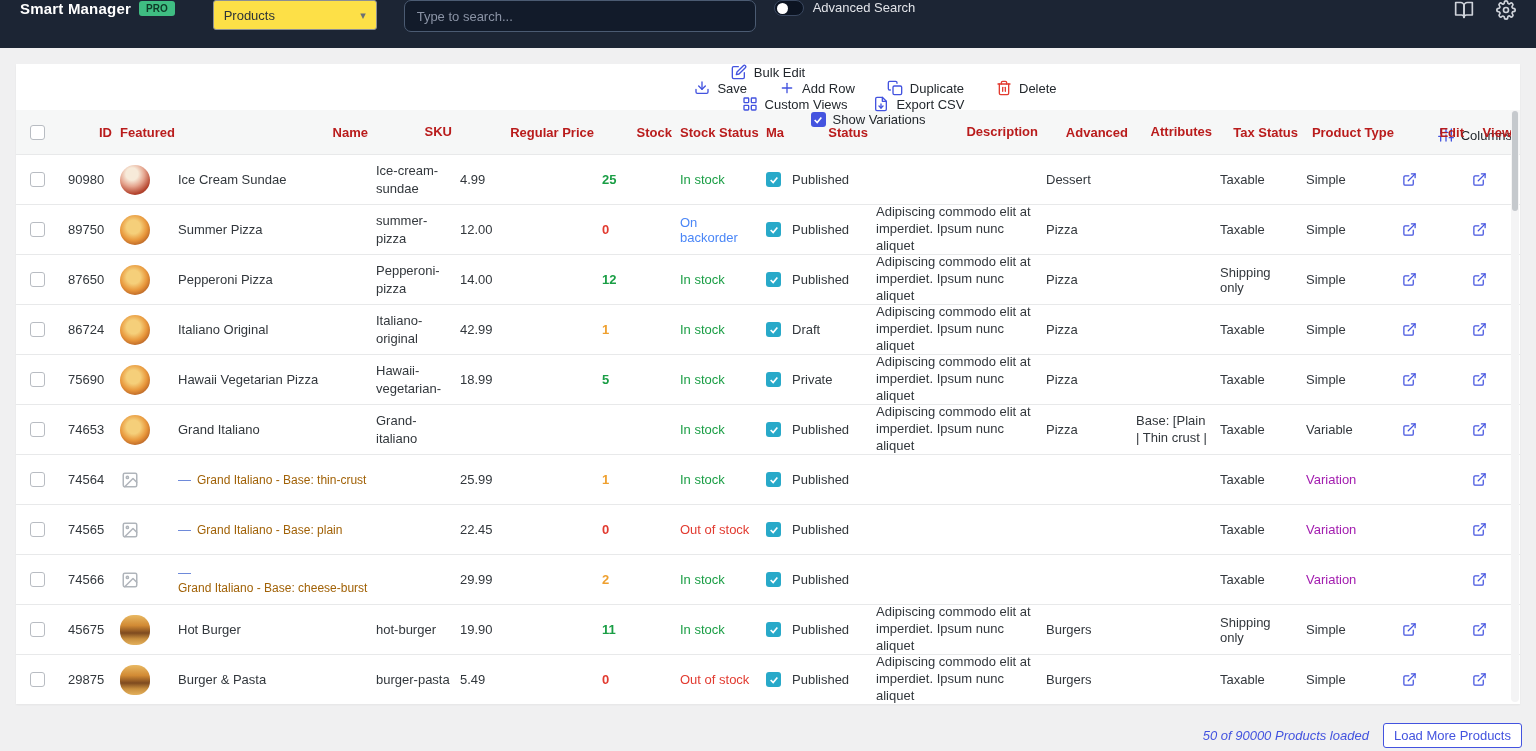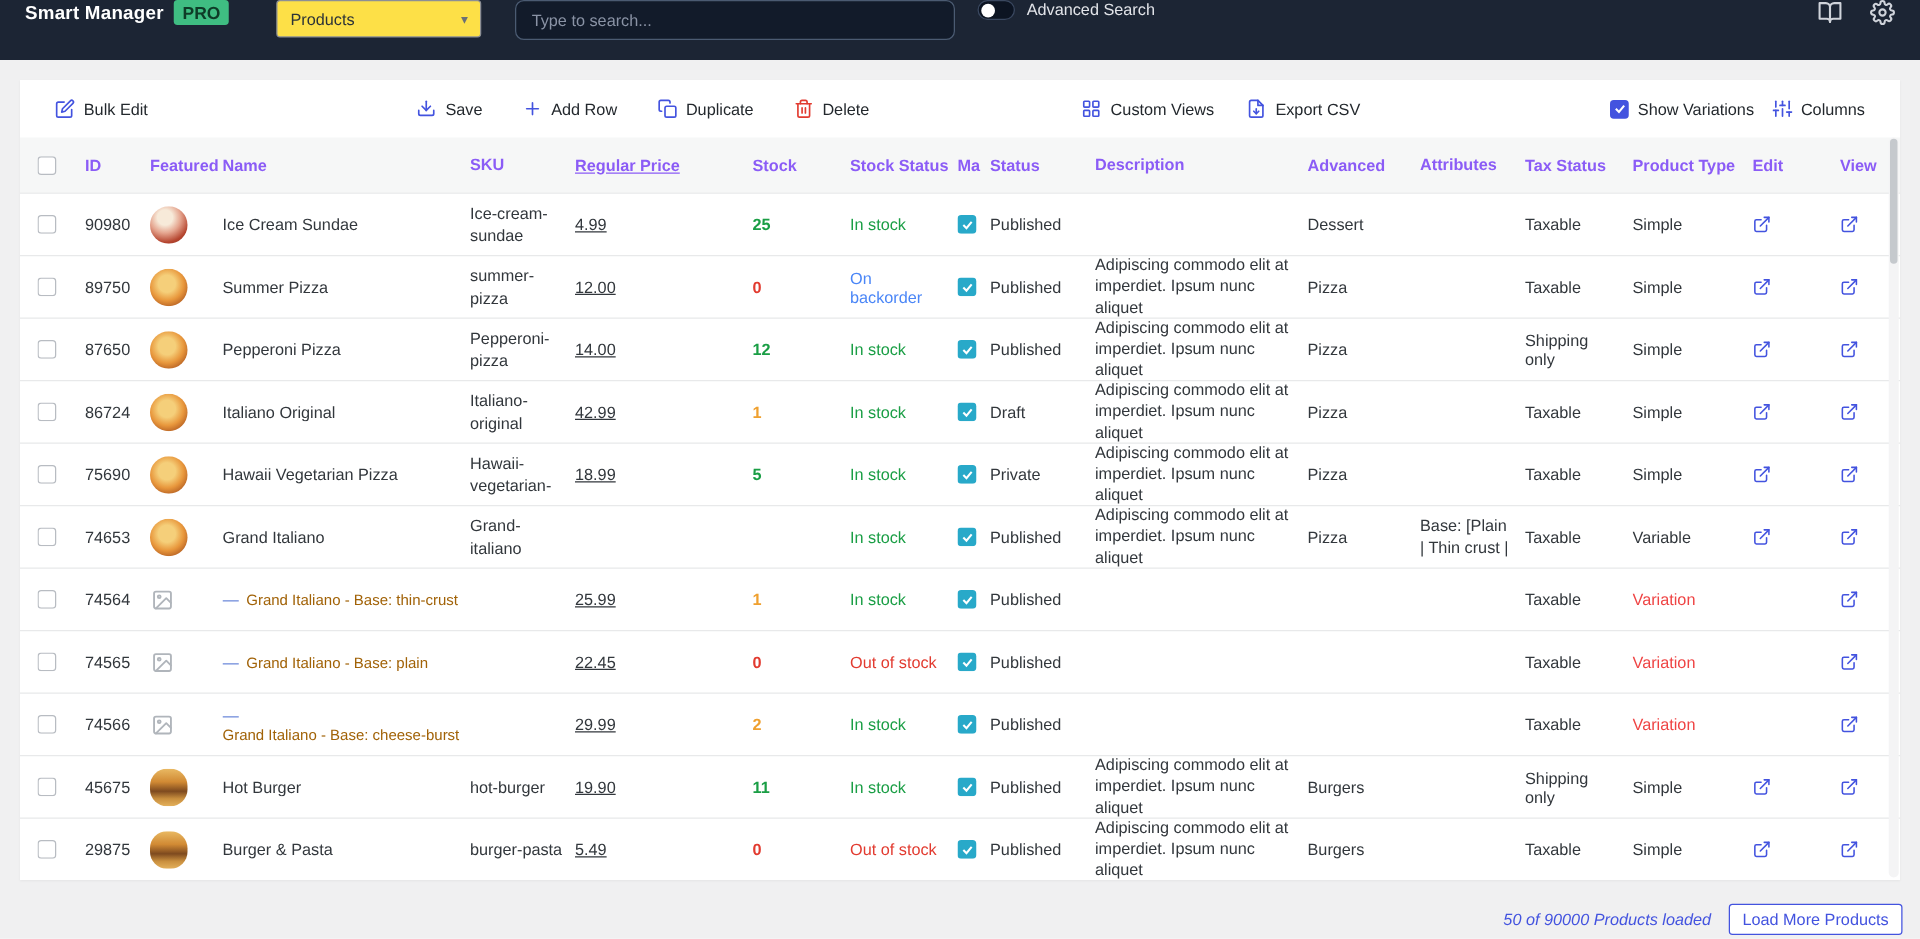--- a/index.html
+++ b/index.html
@@ -11,59 +11,59 @@
     --topbar-bg:#1c2534; --accent:#4353df; --check-teal:#28a9c9;
     --green:#1a9e45; --red:#e23b30; --orange:#efa02f; --blue:#4a86f7;
     --badge-green:#3fbd82;
   }
   svg { display:block; }
 
   
   .topbar { height:48px; background:var(--topbar-bg); display:flex; align-items:flex-start; padding:0 20px; }
   .brand { display:flex; align-items:center; gap:8px; }
   .brand-name { color:#fff; font-size:15px; font-weight:700; letter-spacing:.2px; }
-  .pro-badge { background:var(--badge-green); color:#0e3b27; font-size:14px; font-weight:700; padding:2px 7px; border-radius:3px; }
+  .pro-badge { background:var(--badge-green); color:#0e3b27; font-size:10px; font-weight:700; padding:2px 7px; border-radius:3px; }
   .dash-select { margin-left:38px; width:164px; height:30px; background:#fde047; border:1px solid #8c8f94; border-radius:3px;
     display:flex; align-items:center; justify-content:space-between; padding:0 10px; font-size:13px; color:#2c3338; cursor:pointer; }
   .dash-select .caret { color:#6b7075; font-size:11px; }
   .search-input { margin-left:27px; width:352px; height:32px; background:#121b2a; border:1px solid #4b5b72; border-radius:7px;
     color:#dfe3e8; font-size:13px; padding:0 12px; outline:none; font-family:"Liberation Sans",sans-serif; }
   .search-input::placeholder { color:#8a93a5; }
   .toggle { margin-left:18px; width:30px; height:16px; border-radius:9px; background:#0c1422; border:1px solid #3a4860; position:relative; cursor:pointer; flex:0 0 auto; }
   .toggle .knob { position:absolute; left:2px; top:1.5px; width:11px; height:11px; border-radius:50%; background:#fff; }
   .adv-label { margin-left:9px; color:#e2e4e9; font-size:13px; }
   .top-icons { margin-left:auto; display:flex; align-items:center; gap:22px; color:#cfd3da; }
   .top-icons svg { cursor:pointer; }
 
   
   .card { margin:16px 16px 0; background:#fff; height:640px; position:relative; box-shadow:0 1px 2px rgba(0,0,0,.05); }
 
   
-  .toolbar { display:flex; align-items:center; height:46px; padding:0 28px; font-size:13px; color:#23282d; }
+  .toolbar { display:flex; align-items:center; height:46px; padding:0 8px; font-size:13px; color:#23282d;flex-direction:column; }
   .tb-item { display:flex; align-items:center; gap:7px; cursor:pointer; white-space:nowrap; }
   .tb-item svg { color:var(--accent); }
   .tb-item.danger svg { color:var(--red); }
   .grp-edit { margin-left:215px; display:flex; gap:32px; }
   .grp-views { margin-left:170px; display:flex; gap:26px; }
   .grp-var { margin-left:200px; }
   .tb-columns { margin-left:auto; }
   .cb-accent { width:15px; height:15px; border-radius:3px; background:var(--accent); display:flex; align-items:center; justify-content:center; }
 
   
   .thead, .tr { display:flex; align-items:center; padding-left:14px; }
-  .thead { height:44px; background:#f6f7f7; color:#8b5cf6; font-size:13px; font-weight:700; }
+  .thead { height:44px; background:#f6f7f7; color:#b91c1c; font-size:13px; font-weight:700;text-align:right; }
   .tr { height:50px; border-top:1px solid #e8e9ea; font-size:13px; color:#32373c; }
   .td, .th { padding-right:8px; overflow:hidden; }
   .th { white-space:nowrap; }
   .col-cb       { flex:0 0 38px; }
   .col-id       { flex:0 0 52px; }
   .col-featured { flex:0 0 58px; }
   .col-name     { flex:0 0 198px; }
   .col-sku      { flex:0 0 84px; line-height:1.35; overflow-wrap:break-word; }
-  .col-price    { flex:0 0 142px;text-decoration:underline; }
+  .col-price    { flex:0 0 142px; }
   .col-stock    { flex:0 0 78px; font-weight:700; }
   .col-ss       { flex:0 0 86px; }
   .col-ms       { flex:0 0 26px; }
   .col-status   { flex:0 0 84px; }
   .col-desc     { flex:0 0 170px; line-height:1.3; }
   .col-cat      { flex:0 0 90px; }
   .col-attr     { flex:0 0 84px; line-height:1.3; }
   .col-tax      { flex:0 0 86px; }
   .col-type     { flex:0 0 96px; }
   .col-edit     { flex:0 0 70px; }
@@ -78,21 +78,21 @@
   .thumb-icecream { background:radial-gradient(circle at 40% 30%, #f7ead9 0 22%, #e5a58f 45%, #b5452f 72%, #7e2a1e 100%); }
   .thumb-pizza    { background:radial-gradient(circle at 45% 40%, #f5cf7a 0 28%, #e8973c 55%, #b05a20 82%, #7c3c16 100%); }
   .thumb-burger   { background:linear-gradient(180deg,#e9b963 0%,#d18a34 35%,#7e4a1f 60%,#c98f3e 80%,#e3b05c 100%); border-radius:45%; }
   .thumb-placeholder { width:20px; height:20px; background:none; border-radius:0; }
   .thumb-placeholder .ph-svg { display:block; }
 
   .var-dash { display:none; color:#5b7bd5; margin-right:6px; }
   .is-variation .var-dash { display:inline; }
   .name-text { white-space:nowrap; }
   .is-variation .name-text { color:#a16207; font-size:12px; }
-  .is-variation .col-type { color:#ef4444; }
+  .is-variation .col-type { color:#a21caf; }
   .c-green { color:var(--green); } .c-red { color:var(--red); }
   .c-orange { color:var(--orange); } .c-blue { color:var(--blue); }
   .link-icon { color:var(--accent); cursor:pointer; }
 
   
   .vscroll { position:absolute; right:1px; top:46px; bottom:2px; width:8px; background:#f4f4f5; border-radius:4px; }
   .vscroll .sthumb { margin:1px; height:100px; background:#c5c9cd; border-radius:4px; cursor:grab; }
 
   
   .footer { height:63px; display:flex; align-items:center; justify-content:flex-end; gap:14px; padding:0 14px; }

